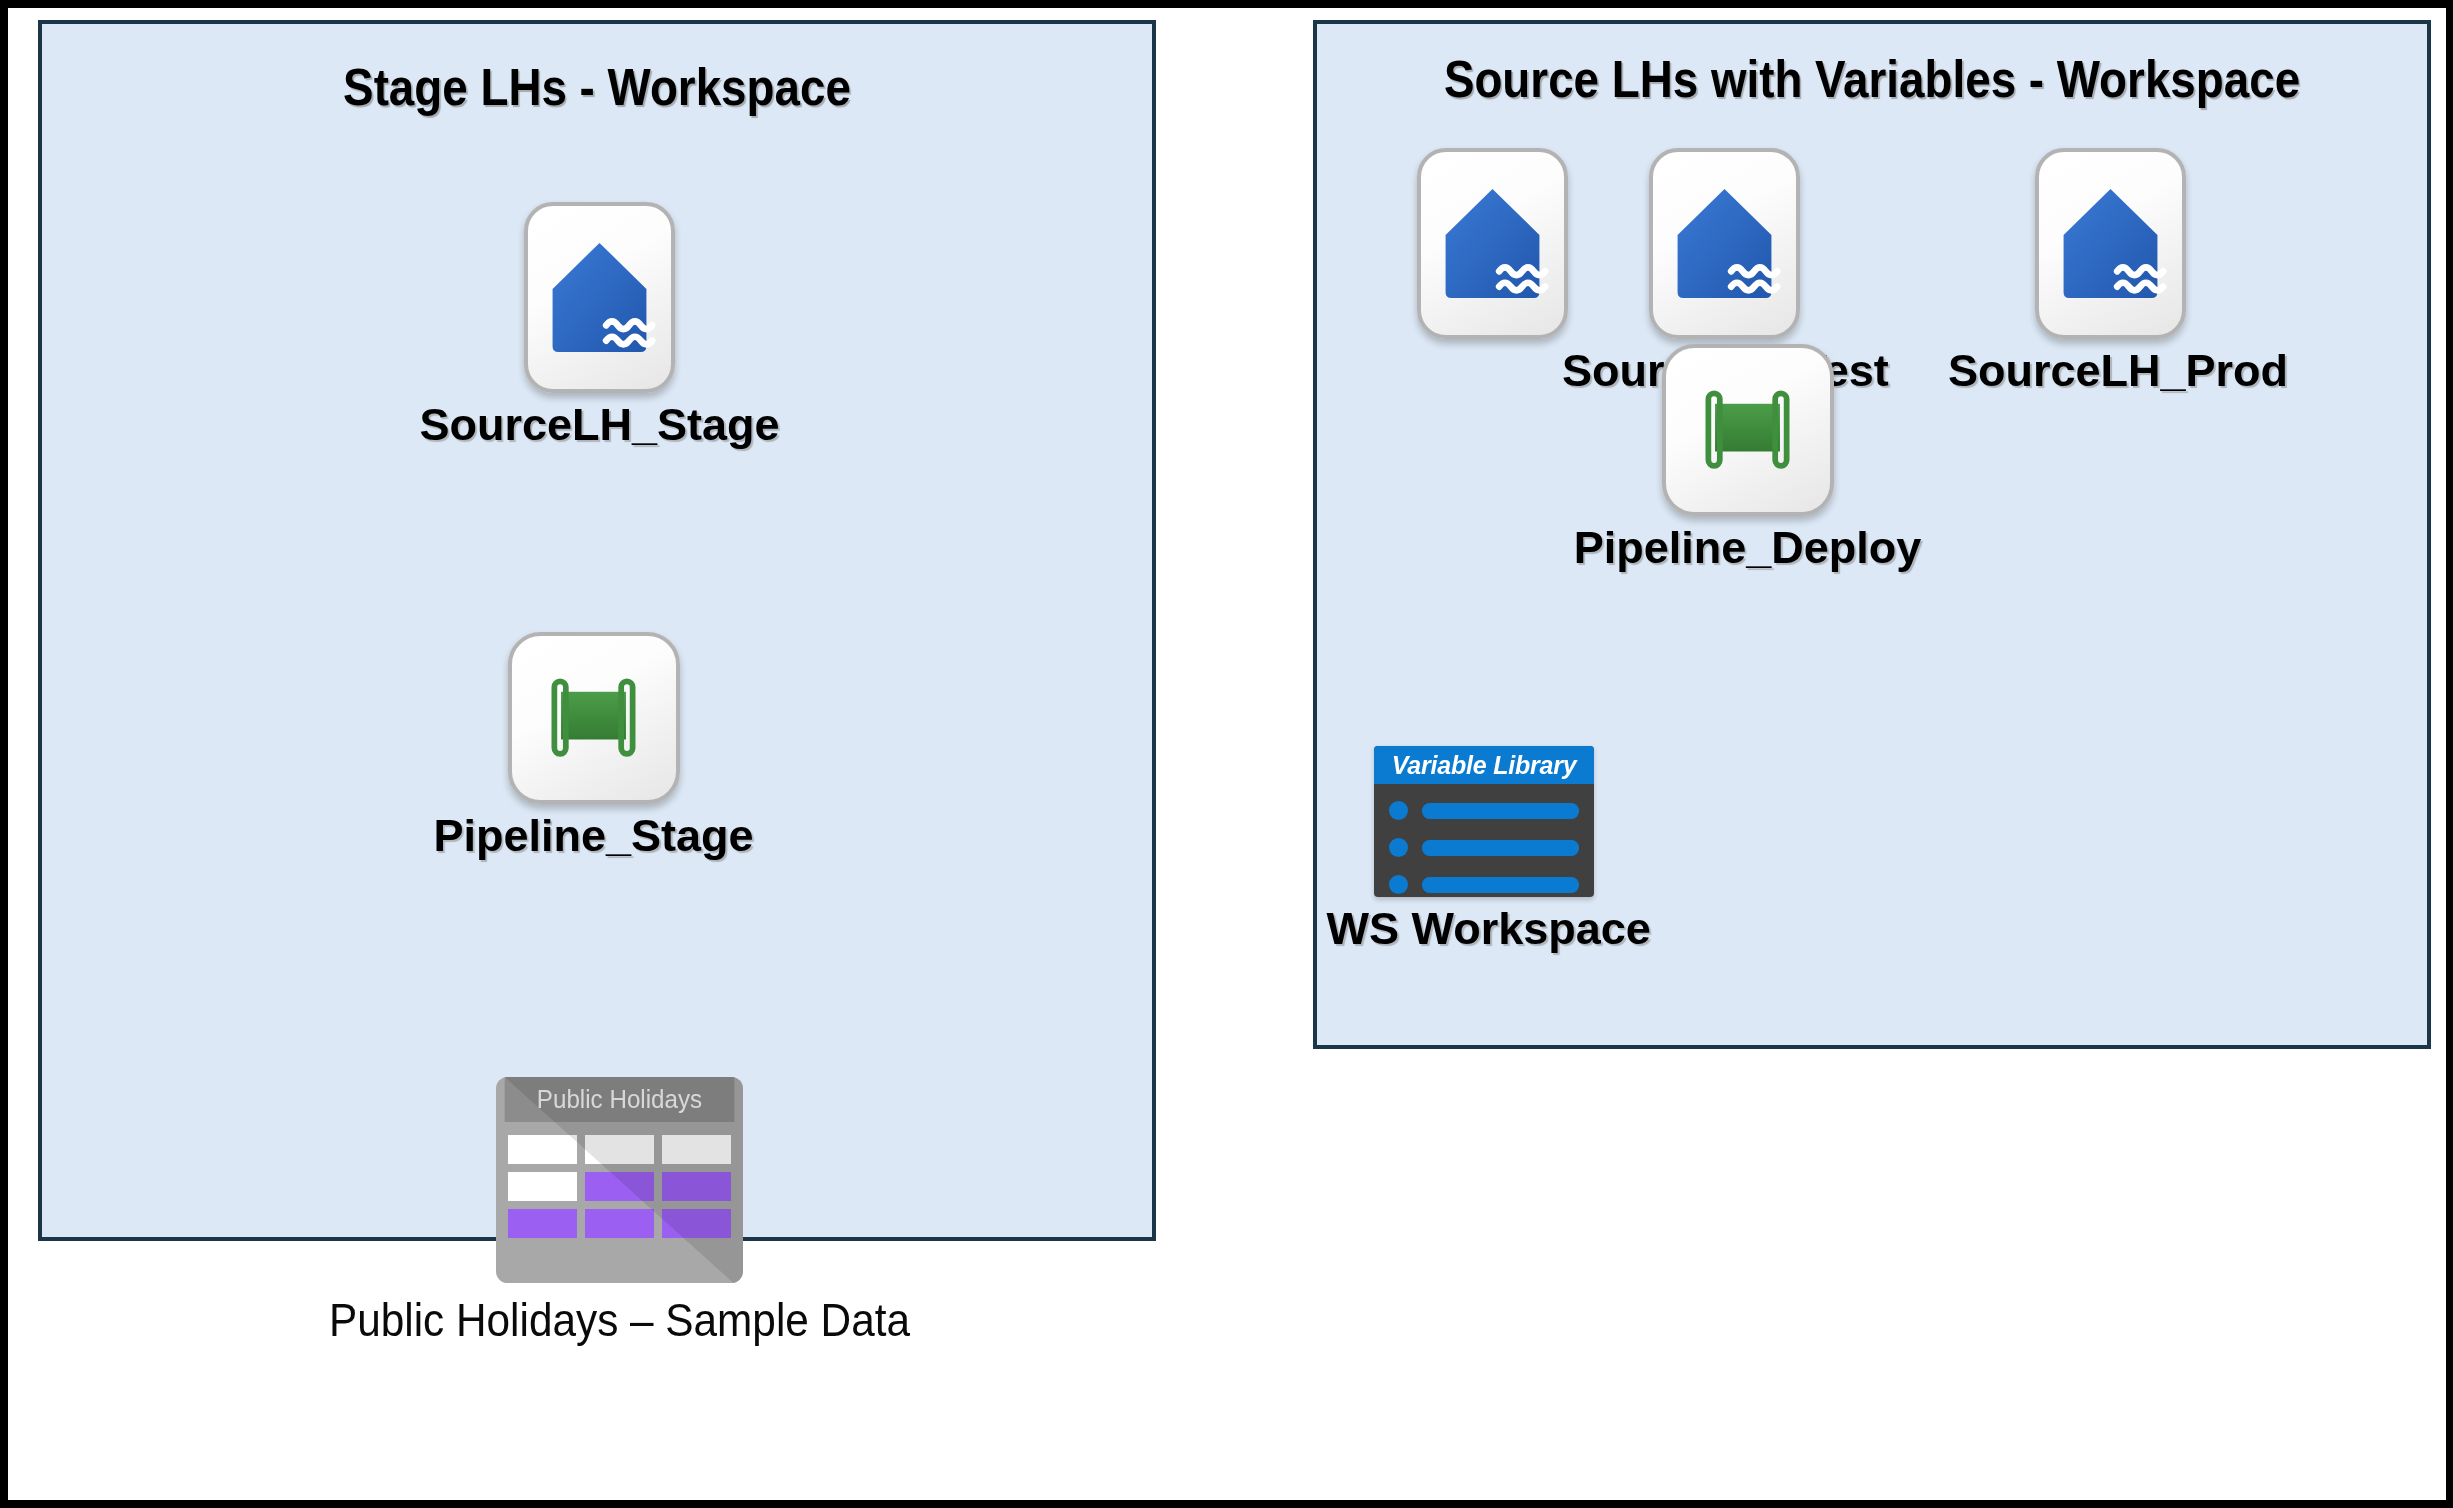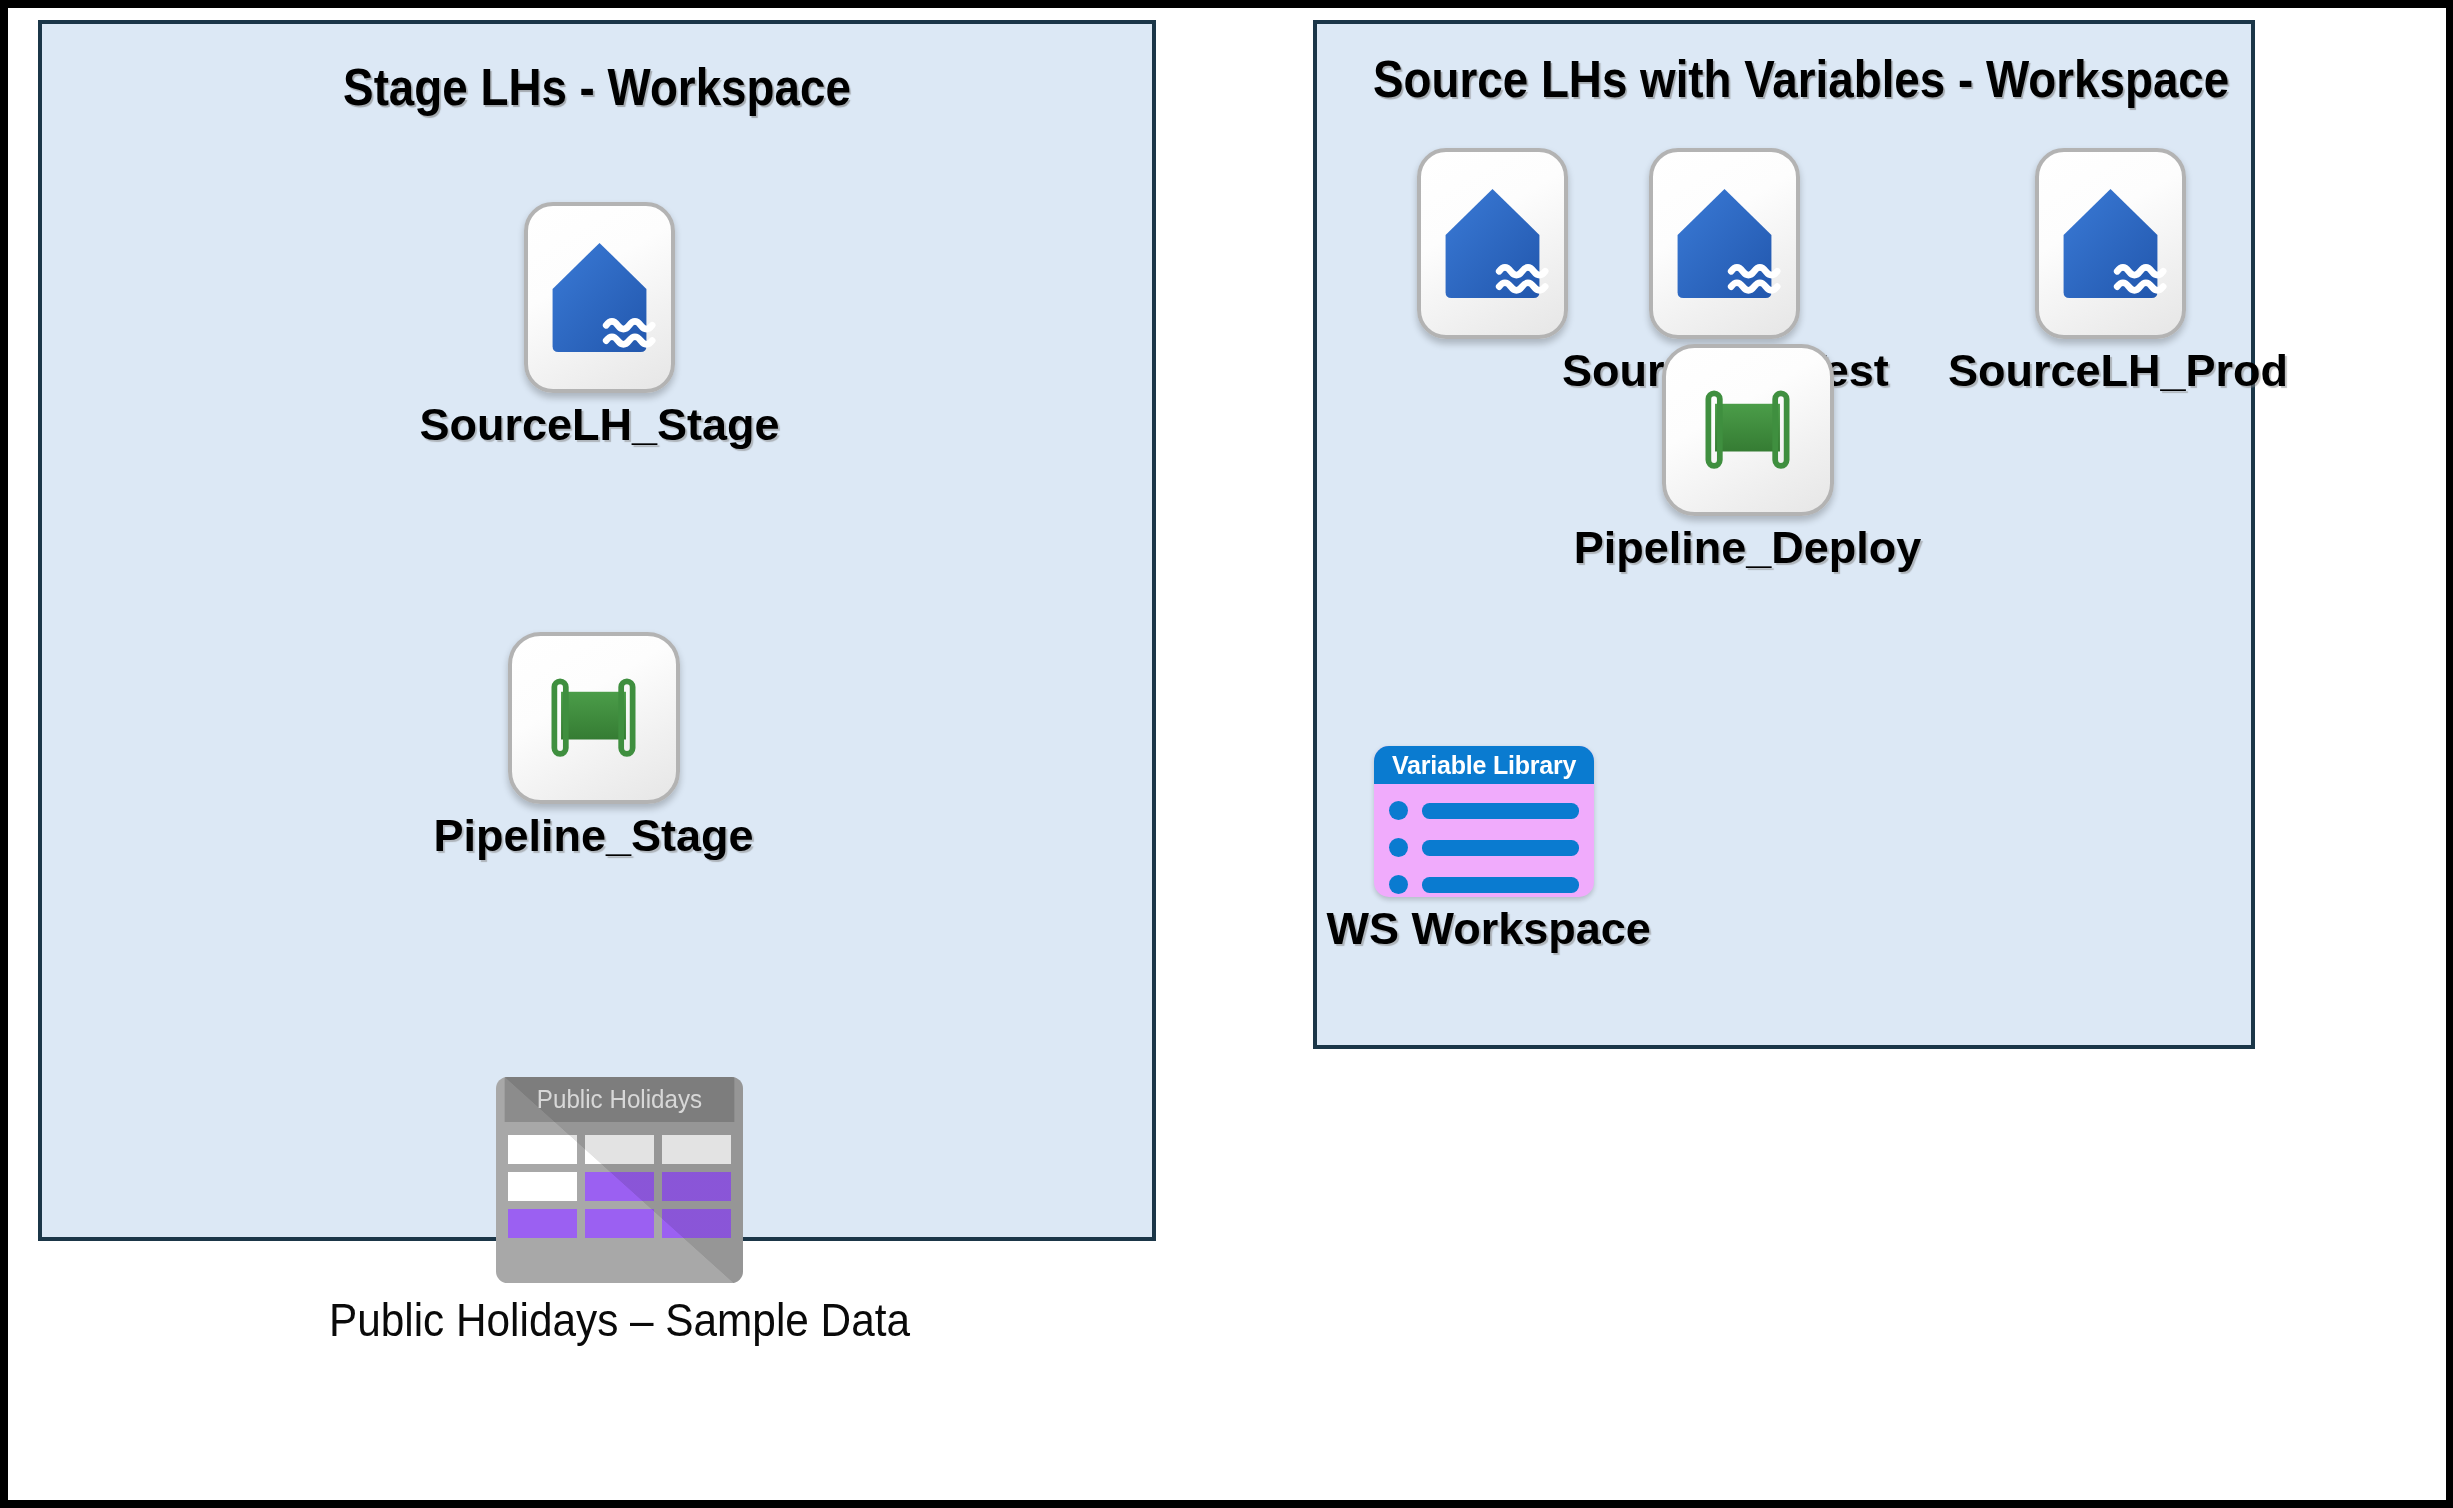--- a/index.html
+++ b/index.html
@@ -35,21 +35,21 @@
   }
   #ws-stage {
     left: 30px;
     top: 12.4px;
     width: 1118px;
     height: 1221px;
   }
   #ws-source {
     left: 1305px;
     top: 12.4px;
-    width: 942px;
+    width: 1118px;
     height: 1029px;
   }
 
   .ws-title {
     position: absolute;
     left: 0;
     width: 100%;
     text-align: center;
     font-weight: bold;
     color: #000000;
@@ -104,24 +104,25 @@
 
   .svg-lh { width: 113px; height: 117px; display: block; }
   .svg-pipe { width: 105px; height: 105px; display: block; }
 
   
   .varlib {
     position: relative;
     width: 220px;
     height: 151px;
     margin: 0 auto;
-    border-radius: 15px;
+    border-radius: 4px;
     overflow: hidden;
-    background: #f0abfc;
+    background: #404040;
     box-shadow: 0 2.9px 4.8px rgba(0,0,0,0.18);
+    font-style: italic;
   }
   .varlib-head {
     height: 38px;
     background: #0a7bd0;
     color: #ffffff;
     font-weight: bold;
     font-size: 25px;
     display: flex;
     align-items: center;
     justify-content: center;

